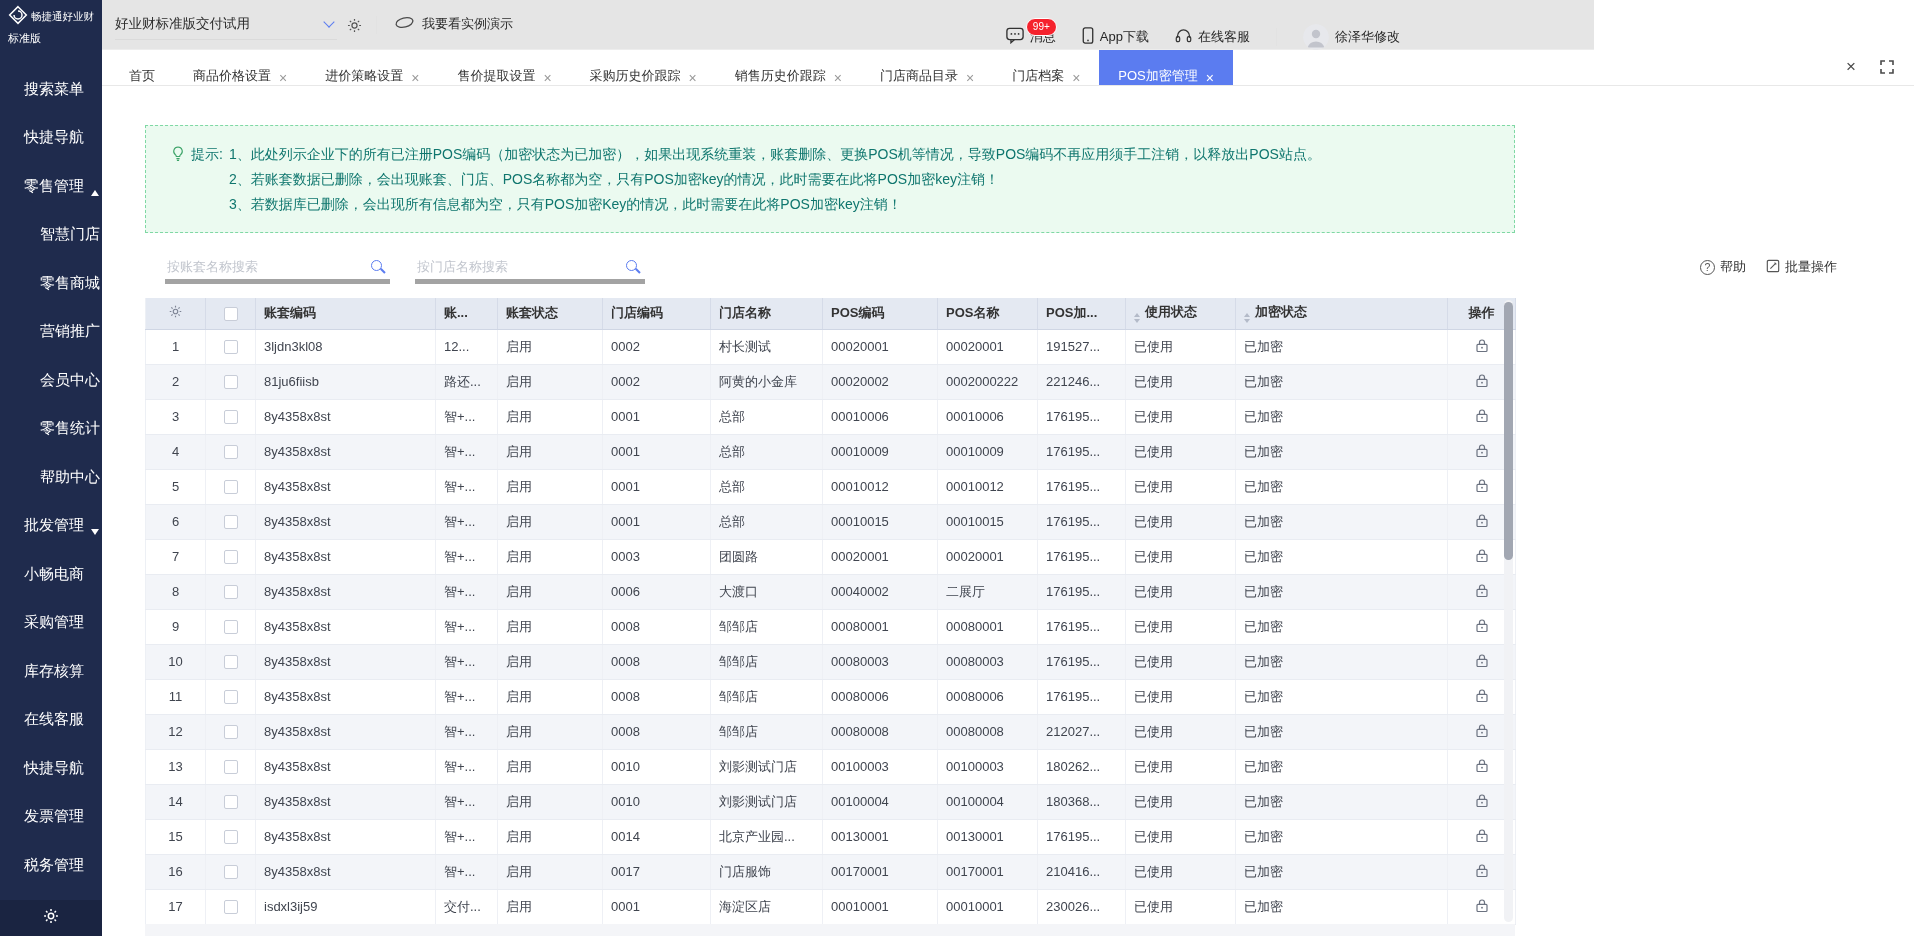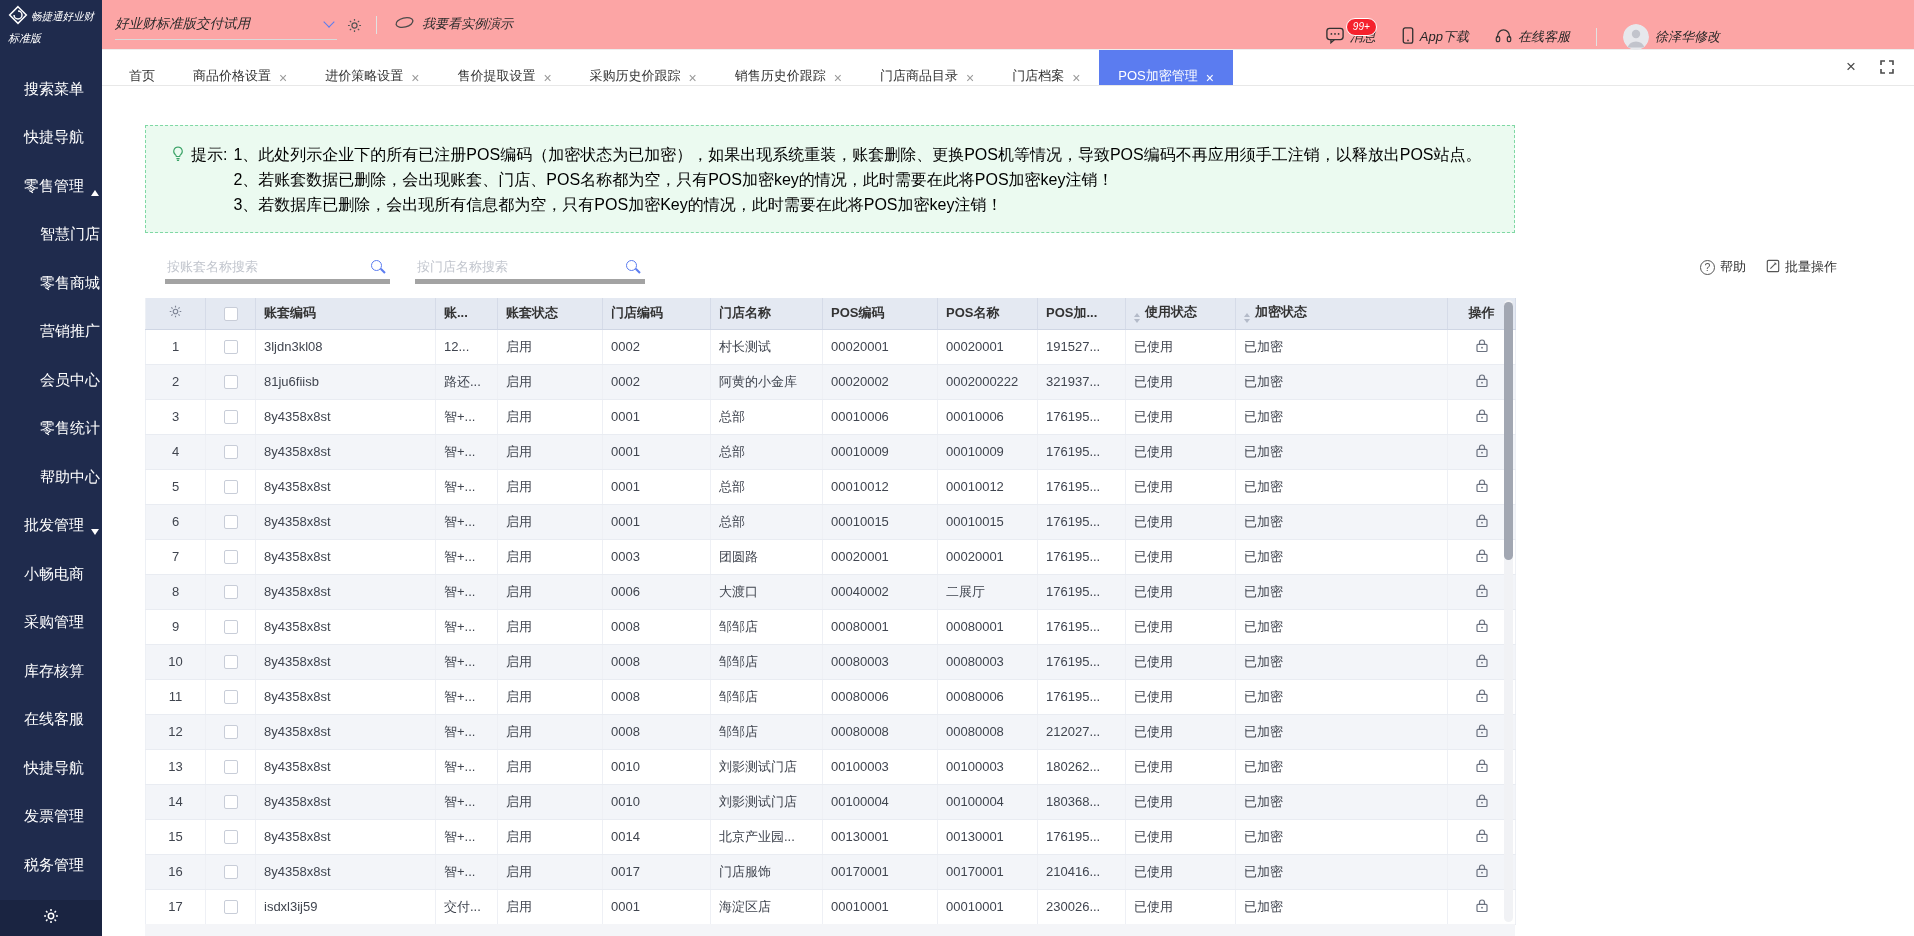--- a/index.html
+++ b/index.html
@@ -1,22 +1,22 @@
 <!DOCTYPE html>
 <html><head>
 <meta charset="utf-8">
 <style>
   * { margin:0; padding:0; box-sizing:border-box; }
   html,body { width:1914px; height:936px; overflow:hidden; background:#fff;
     font-family:"Liberation Sans","DejaVu Sans",sans-serif; }
   .app { position:relative; width:1914px; height:936px; background:#fff; }
 
   
-  .topbar { position:absolute; left:0; top:0; width:1914px; height:50px; background:#fca5a5;
-    border-bottom:1px solid #ededed; z-index:5;font-style:italic; }
+  .topbar { position:absolute; left:0; top:0; width:1594px; height:50px; background:#e5e5e5;
+    border-bottom:1px solid #ededed; z-index:5; }
   .logo { position:absolute; left:0; top:0; width:102px; height:50px; background:#1f2b4d;
     color:#fff; padding:5px 4px 0 8px; }
   .logo-row { display:flex; align-items:center; gap:3px; }
   .logo-line1 { font-size:10.5px; white-space:nowrap; }
   .logo-line2 { font-size:11px; margin-top:2px; }
   .acct { position:absolute; left:115px; top:9px; width:222px; height:31px;
     border-bottom:1px solid #dadada; font-size:13.5px; color:#2b2b2b; display:flex;
     align-items:center; justify-content:space-between; cursor:pointer; }
   .chev { width:8px; height:8px; border-right:1.6px solid #5b7cf0; border-bottom:1.6px solid #5b7cf0;
     transform:rotate(45deg); margin:-4px 4px 0 0; }
@@ -53,21 +53,21 @@
   .tab .tab-x { margin-left:8px; color:#999; font-size:14px; line-height:1; }
   .tab.active { background:#5b7cf0; color:#fff; }
   .tab.active .tab-x { color:#fff; }
   .tb-close { position:absolute; right:58px; top:8px; font-size:17px; color:#4a4a4a; cursor:pointer; line-height:1; }
   .tb-full { position:absolute; right:20px; top:10px; cursor:pointer; }
 
   
   .content { position:absolute; left:102px; top:86px; width:1812px; height:850px; background:#fff; }
   .notice { position:absolute; left:43px; top:39px; width:1370px; height:108px;
     background:#ebfaf0; border:1px dashed #7fd8a4; padding:16px 10px 0 25px;
-    font-size:16px; color:#000000; display:flex; }
+    font-size:14px; color:#0f766e; display:flex; }
   .notice .bulb { margin:4px 6px 0 0; }
   .notice .nt { line-height:25px; margin-right:6px; white-space:nowrap; }
   .nlines div { line-height:25px; white-space:nowrap; }
 
   .sfield { position:absolute; height:30px; }
   .sfield.f1 { left:63px; top:168px; width:225px; }
   .sfield.f2 { left:313px; top:168px; width:230px; }
   .sinput { width:100%; height:30px; border:none; border-bottom:5px solid #a3a3a3;
     font-size:13px; color:#737373; padding:0 26px 0 2px; background:transparent; outline:none;
     font-family:inherit; }
@@ -397,21 +397,21 @@
             <tr class="alt">
               <td class="c-num">2</td>
               <td class="c-cb"><span class="cb"></span></td>
               <td>81ju6fiisb</td>
               <td>路还...</td>
               <td>启用</td>
               <td>0002</td>
               <td>阿黄的小金库</td>
               <td>00020002</td>
               <td>0002000222</td>
-              <td>321937...</td>
+              <td>221246...</td>
               <td>已使用</td>
               <td>已加密</td>
               <td class="c-op"><span class="lockwrap"><svg width="14" height="15" viewBox="0 0 14 15">
                     <rect x="2" y="6.3" width="10" height="7.2" rx="1" fill="none" stroke="#6b7280" stroke-width="1.2"></rect>
                     <path d="M4.5 6.3 V4.5 a2.5 2.5 0 0 1 5 0 V6.3" fill="none" stroke="#6b7280" stroke-width="1.2"></path>
                     <circle cx="7" cy="9.7" r="0.9" fill="#6b7280"></circle>
                   </svg></span></td>
             </tr>
             <tr>
               <td class="c-num">3</td>

